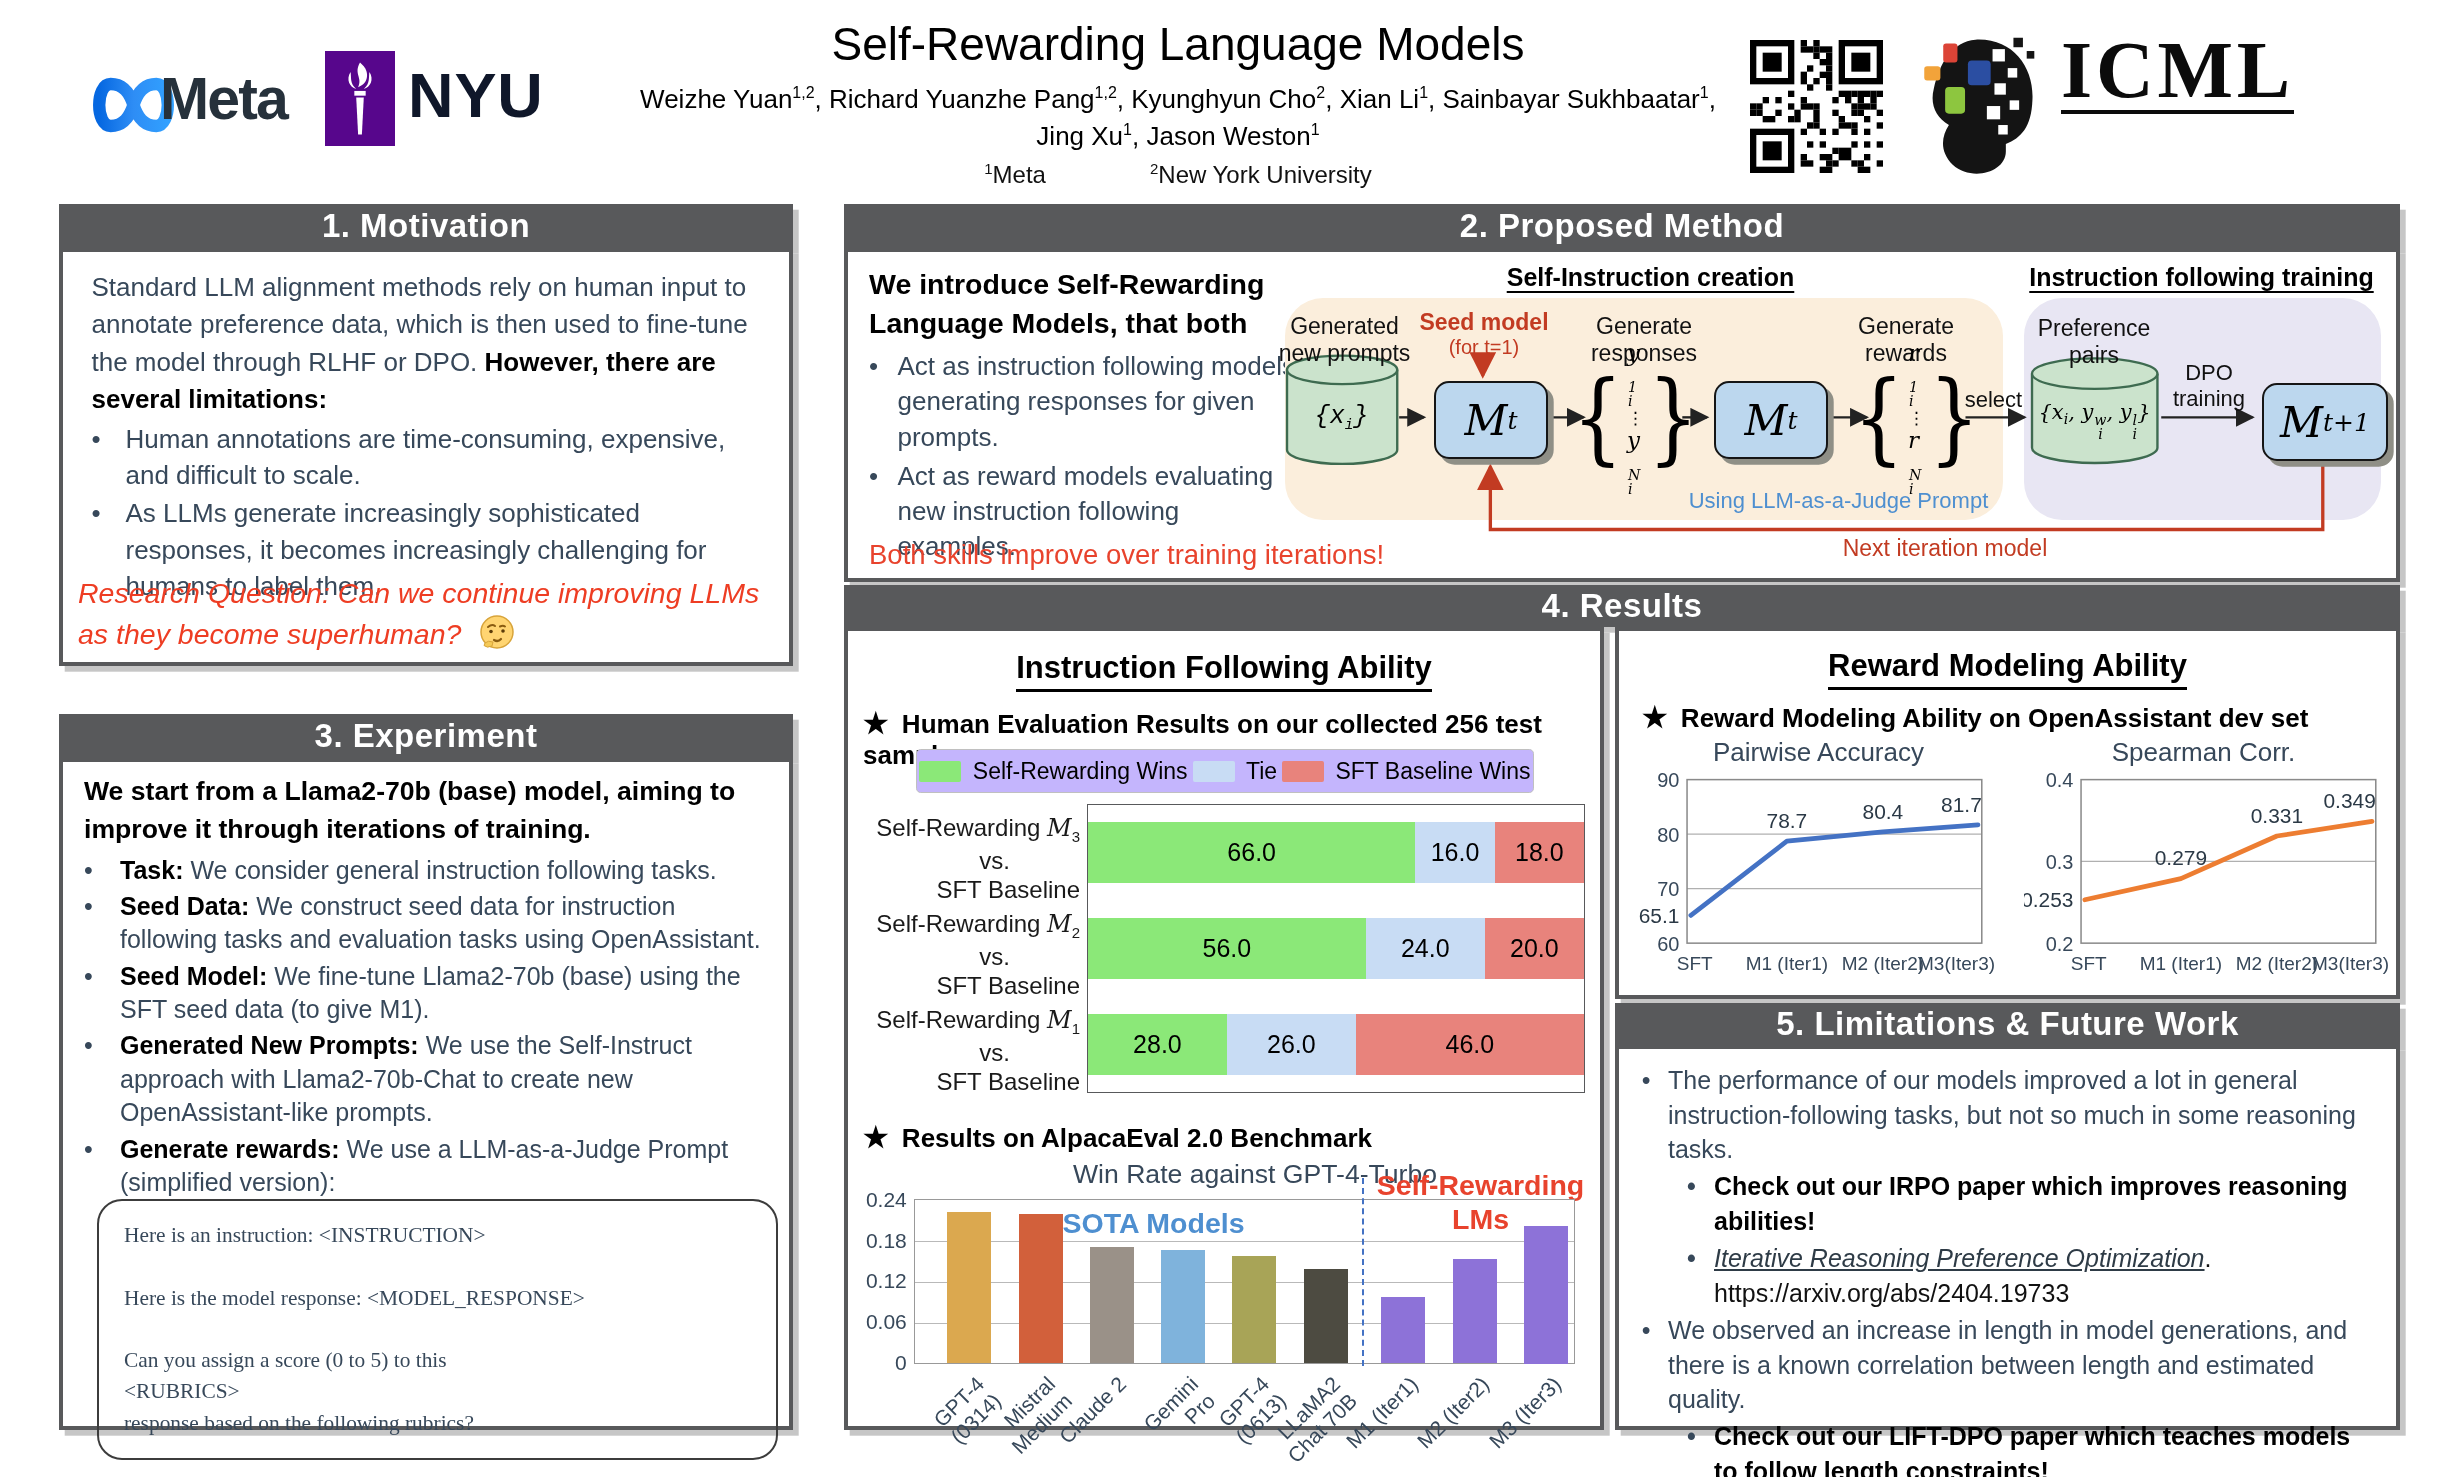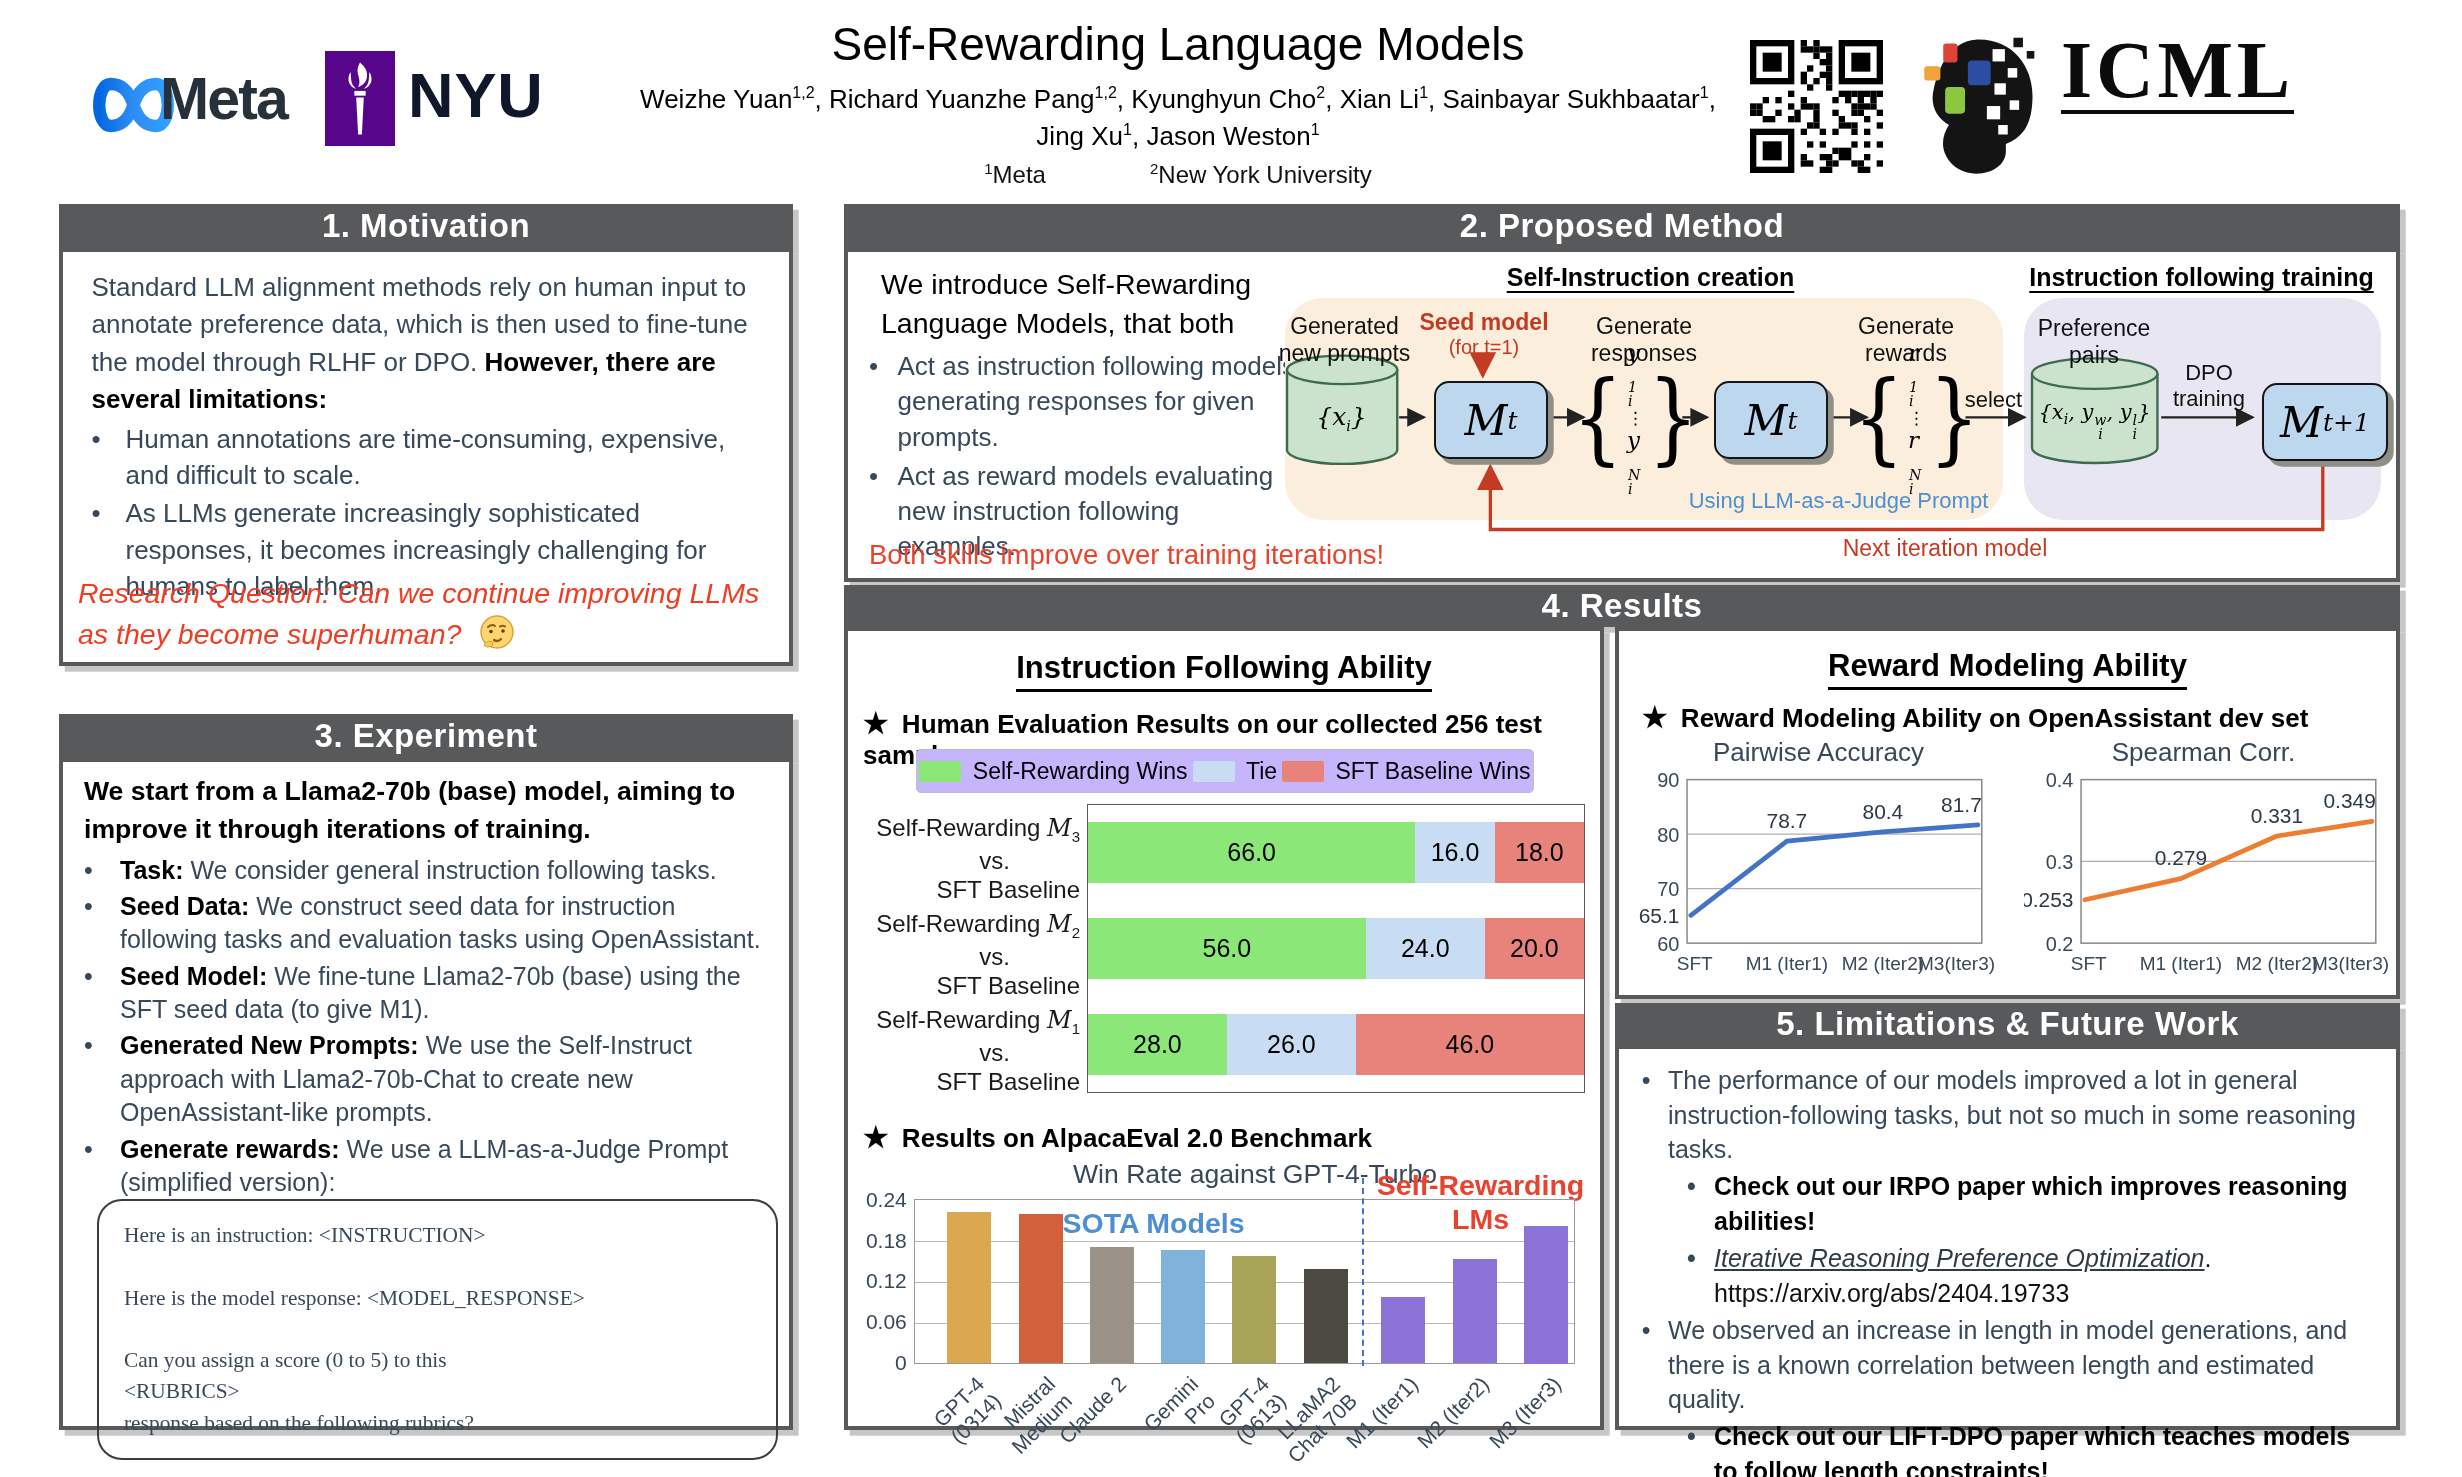--- a/index.html
+++ b/index.html
@@ -36,21 +36,21 @@
   .rq{position:absolute;left:15px;top:321px;width:693px;font-size:28.5px;line-height:1.42;color:#ee3d23;font-style:italic;}
   .rq svg{vertical-align:-9.5px;margin-left:7.6px;}
   
   .exp-body{position:absolute;left:21px;top:11.4px;width:689px;font-size:25px;line-height:1.34;color:#37485a;}
   .exp-intro{font-size:26.6px;line-height:1.40;font-weight:bold;color:#000;margin-bottom:5.7px;}
   .exp-bullets .bullet-row{padding-left:36px;margin-top:2.8px;}
   .codebox{position:absolute;left:34px;top:437px;width:627px;border:2.8px solid #3c3c3c;border-radius:25px;
            padding:19px 25px;font-family:Liberation Serif, serif;
            font-size:21.4px;line-height:1.46;color:#37485a;}
   
-  .met-intro{position:absolute;left:33px;top:13.3px;width:423px;font-size:28.5px;font-weight:normal;color:#000;line-height:1.35;}
+  .met-intro{position:absolute;left:21px;top:13.3px;width:423px;font-size:28.5px;font-weight:bold;color:#000;line-height:1.35;}
   .met-bullets{position:absolute;left:21px;top:93px;width:429px;font-size:26px;line-height:1.36;color:#37485a;}
   .met-bullets .bullet-row{padding-left:28.5px;margin-top:3.8px;}
   .met-highlight{position:absolute;left:21px;top:287px;font-size:27.5px;color:#e8432d;}
   .dg-heading{position:absolute;top:11.4px;font-size:25px;font-weight:bold;color:#000;text-align:center;text-decoration:underline;text-underline-offset:4.7px;}
   .dg-soft{position:absolute;top:46px;height:222px;border-radius:38px;}
   .dg-label{position:absolute;font-size:23px;line-height:1.16;text-align:center;color:#111;}
   .dg-red{color:#c23b22;}
   .mt-box{position:absolute;width:110px;height:74px;background:#bcd7ee;border:2.8px solid #151515;border-radius:15px;
           box-shadow:5.7px 5.7px 0 #8f8f86;display:flex;align-items:center;justify-content:center;
           font-family:"DejaVu Serif",serif;font-style:italic;font-size:42px;color:#000;}
@@ -382,21 +382,21 @@
     <div class="dg-label" style="left:1174px;top:63px;width:144px;">
       <div>Preference</div>
         <div>pairs</div>
     </div>
     <div class="dg-label" style="left:1301px;top:108px;width:120px;font-size:22px;">
       <div>DPO</div>
         <div>training</div>
     </div>
     <div class="dg-label" style="left:1098px;top:135px;width:95px;font-size:22px;">select</div>
 
-    <div class="cyl-text mathtok" id="prompts-set" style="left: 446px; top: 150px; width: 95px; font-size: 25px;"><span>{x</span><sub>i</sub><span>}</span></div>
+    <div class="cyl-text mathtok" id="prompts-set" style="left: 446px; top: 150px; width: 95px; font-size: 25px; font-family: Liberation Mono, monospace;"><span>{x</span><sub>i</sub><span>}</span></div>
     <div class="cyl-text mathtok" id="pref-set" style="left:1180px;top:148px;width:133px;font-size:21px;"><span>{x</span><sub>i</sub><span>, y</span><span class="ss">
           <span>w</span>
           <span>i</span>
         </span><span>, y</span><span class="ss">
           <span>l</span>
           <span>i</span>
         </span><span>}</span></div>
 
     <div class="mt-box" style="left:586px;top:129px;">
       <span>M</span>

